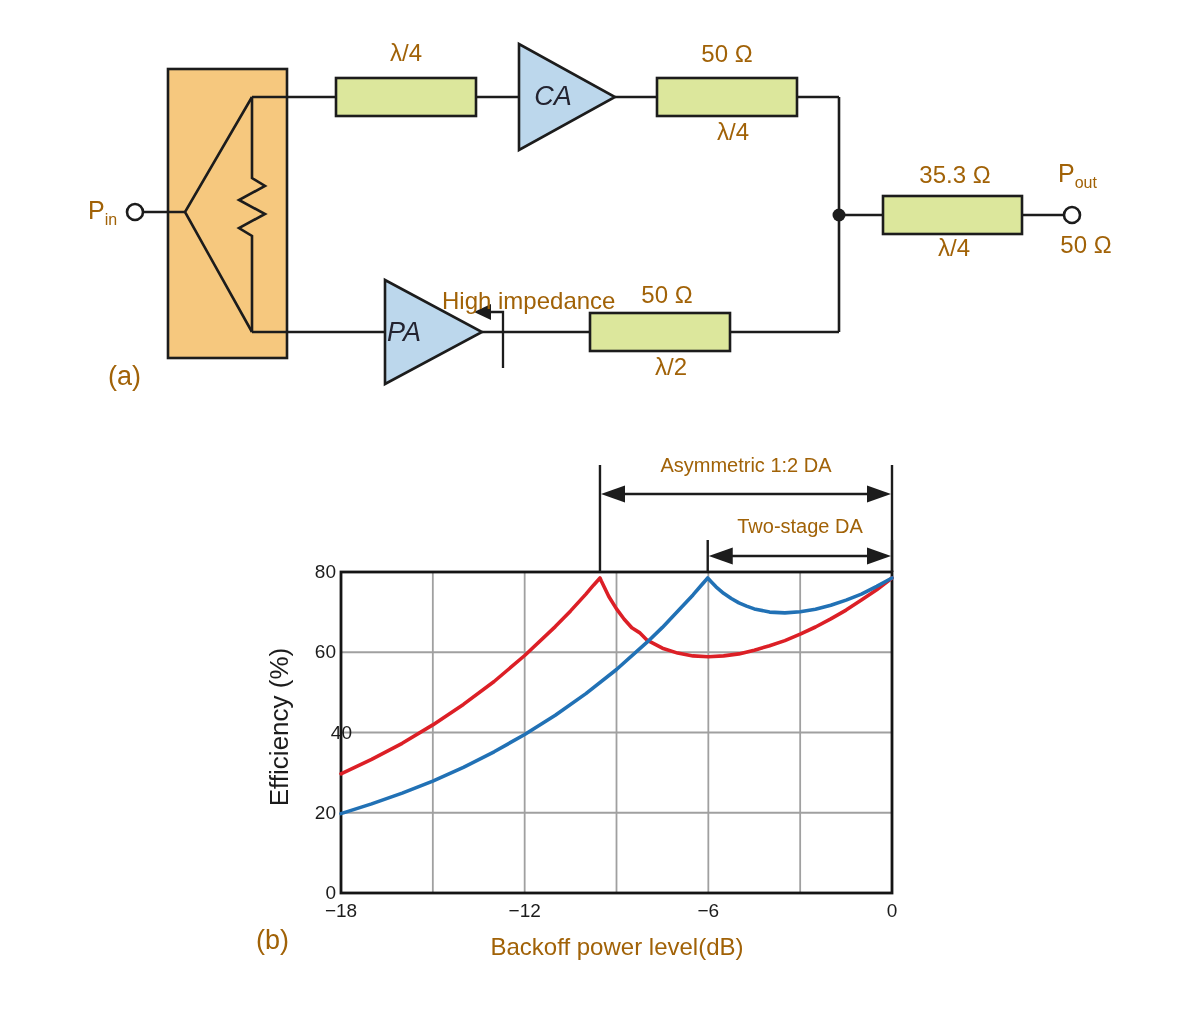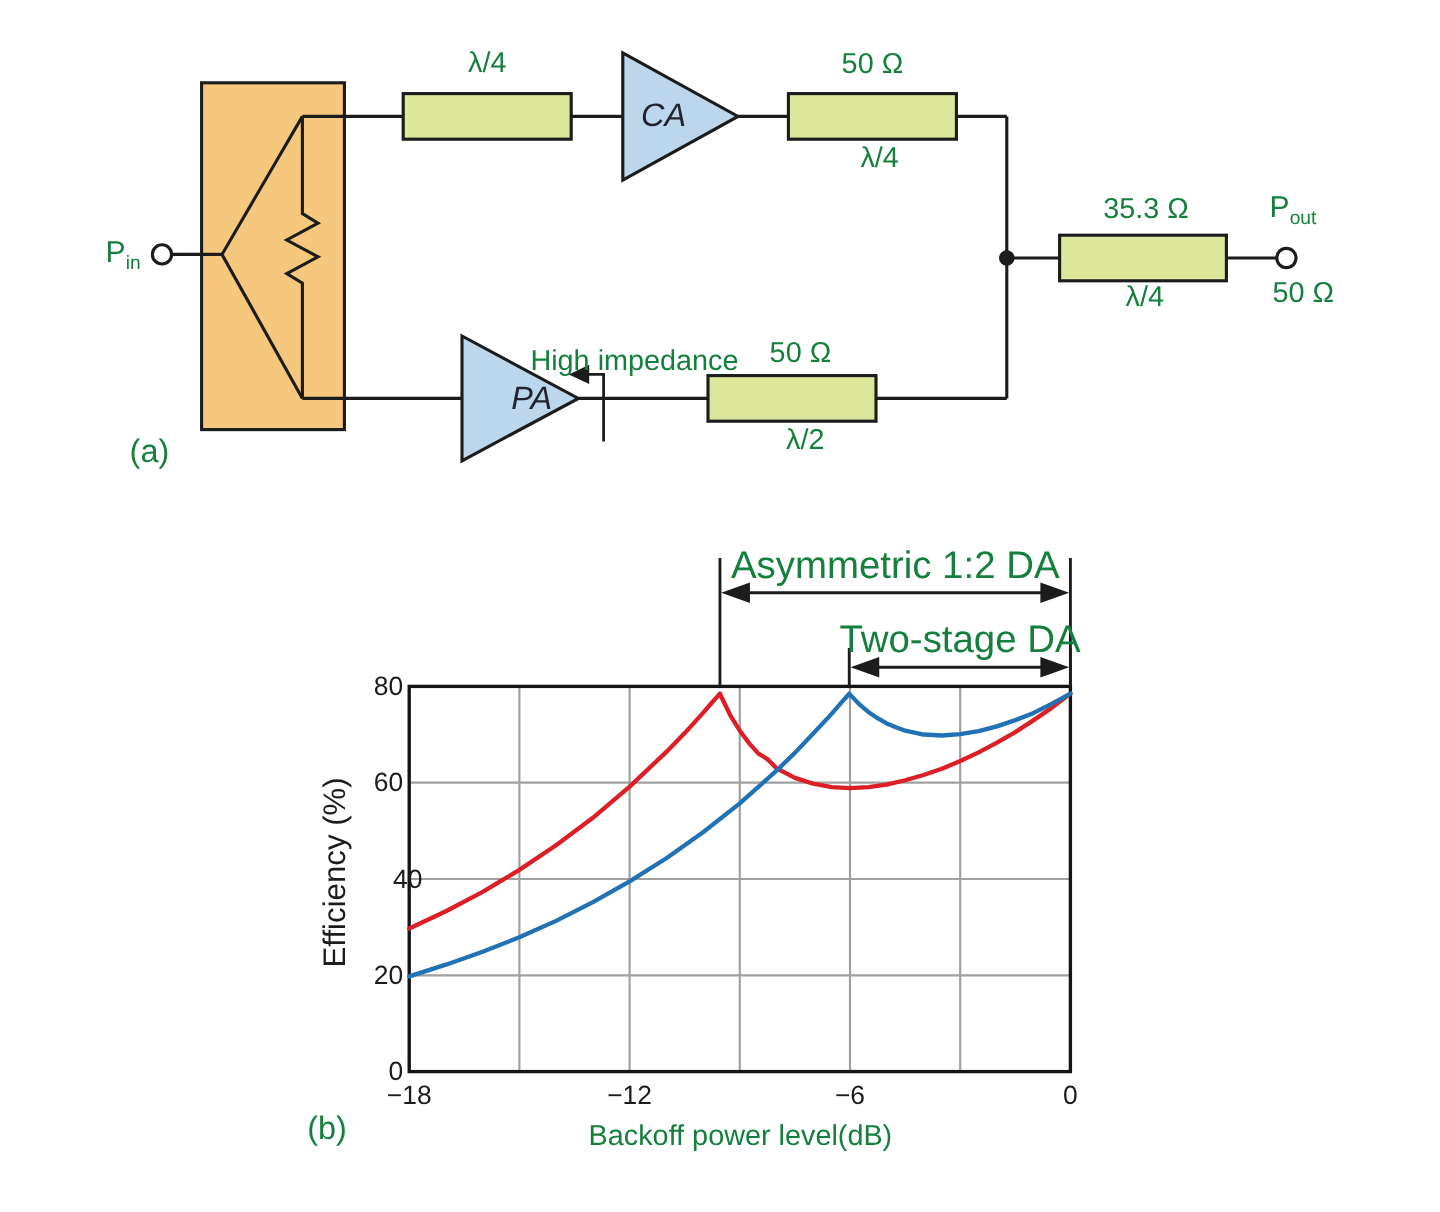--- a/index.html
+++ b/index.html
@@ -1,29 +1,29 @@
 <!DOCTYPE html>
 <html><head>
 <meta charset="utf-8">
 <style>
   html,body{margin:0;padding:0;background:#ffffff;}
   body{font-family:"Liberation Sans", sans-serif;color:#1c1c1c;}
   .stage{position:relative;width:1200px;height:1010px;background:#ffffff;overflow:hidden;}
   .stage svg{position:absolute;left:0;top:0;}
-  .lbl{position:absolute;white-space:nowrap;font-size:24px;color:#15803d;line-height:1.1;}
+  .lbl{position:absolute;white-space:nowrap;font-size:24px;color:#a16207;line-height:1.1;}
   .c{transform:translateX(-50%);}
   .amp{font-size:27px;color:#232330;font-style:italic;}
   .port{font-size:25px;}
   .port sub{font-size:16px;}
   .note{font-size:24px;line-height:28px;margin-top:48px;}
   .panel{font-size:27px;}
-  .ann{font-size:32px;}
+  .ann{font-size:20px;}
   .axis-label{font-size:24px;}
   .ylab{position:absolute;font-size:26px;white-space:nowrap;transform:translate(-50%,-50%) rotate(-90deg);}
-  .tick{position:absolute;font-size:22px;white-space:nowrap;color:#1c1c1c;}
+  .tick{position:absolute;font-size:19px;white-space:nowrap;color:#1c1c1c;}
   .xtick{transform:translateX(-50%);}
   .ytick{transform:translate(-100%,-50%);}
 </style>
 </head>
 <body>
 
 <div class="stage">
 
   <svg width="1200" height="1010" viewBox="0 0 1200 1010">
 
@@ -97,21 +97,21 @@
   </svg>
 
   <div class="lbl port" style="left:88px;top:197px;"><span>P</span><sub>in</sub></div>
   <div class="lbl c" style="left:406px;top:40px;">λ/4</div>
   <div class="lbl amp c" style="left:553px;top:82px;">CA</div>
   <div class="lbl c" style="left:727px;top:41px;">50 Ω</div>
   <div class="lbl c" style="left:733px;top:119px;">λ/4</div>
   <div class="lbl note" style="left:442px;top:239px;">
     <div>High impedance</div>
   </div>
-  <div class="lbl amp c" style="left:443px;top:318px;">PA</div>
+  <div class="lbl amp c" style="left:404px;top:318px;">PA</div>
   <div class="lbl c" style="left:667px;top:282px;">50 Ω</div>
   <div class="lbl c" style="left:671px;top:354px;">λ/2</div>
   <div class="lbl c" style="left:955px;top:162px;">35.3 Ω</div>
   <div class="lbl c" style="left:954px;top:235px;">λ/4</div>
   <div class="lbl port" style="left:1058px;top:160px;"><span>P</span><sub>out</sub></div>
   <div class="lbl c" style="left:1086px;top:232px;">50 Ω</div>
   <div class="lbl panel" style="left:108px;top:362px;">(a)</div>
 
   <div class="lbl ann c" style="left:746px;top:454px;">Asymmetric 1:2 DA</div>
   <div class="lbl ann c" style="left:800px;top:515px;">Two-stage DA</div>

